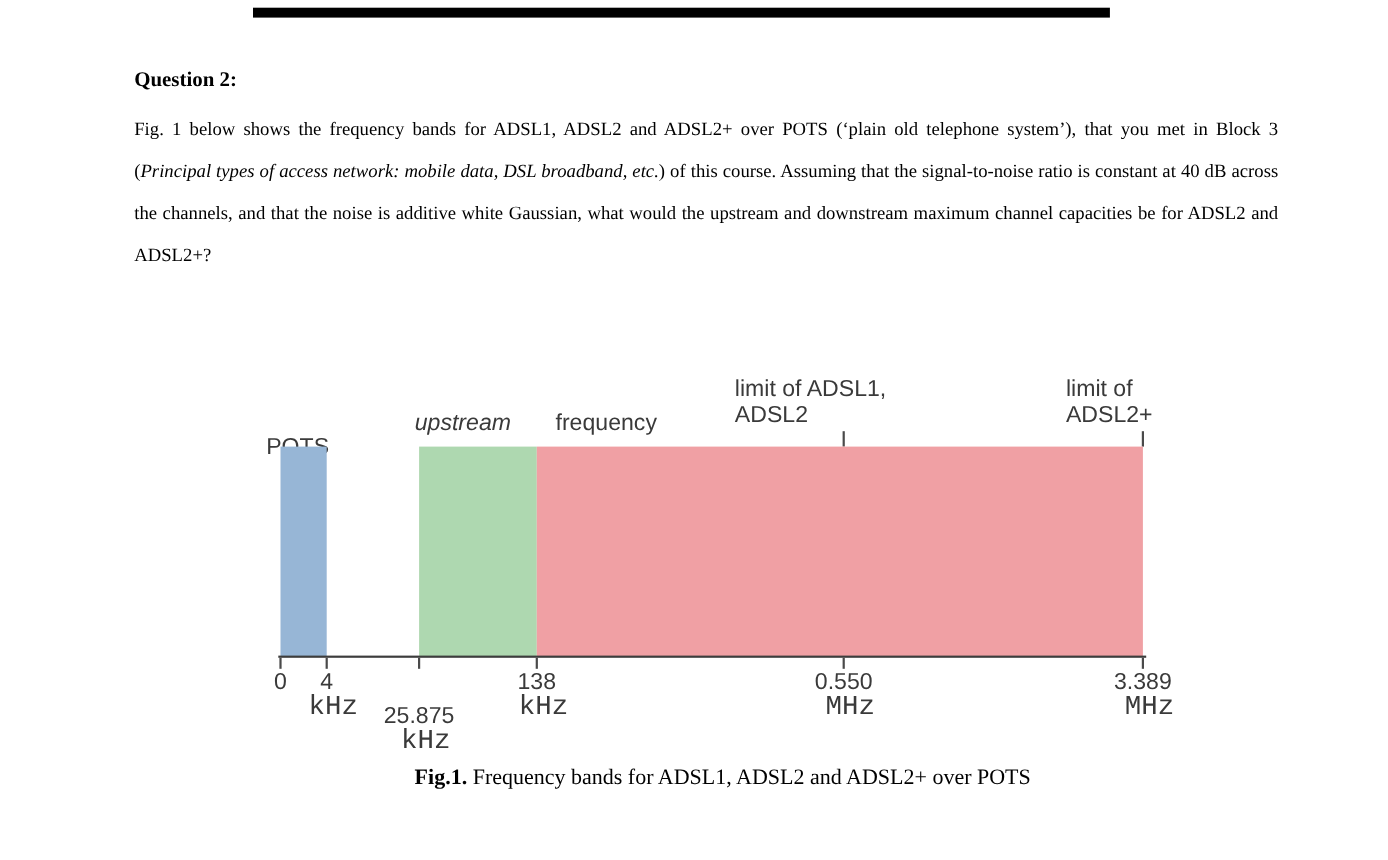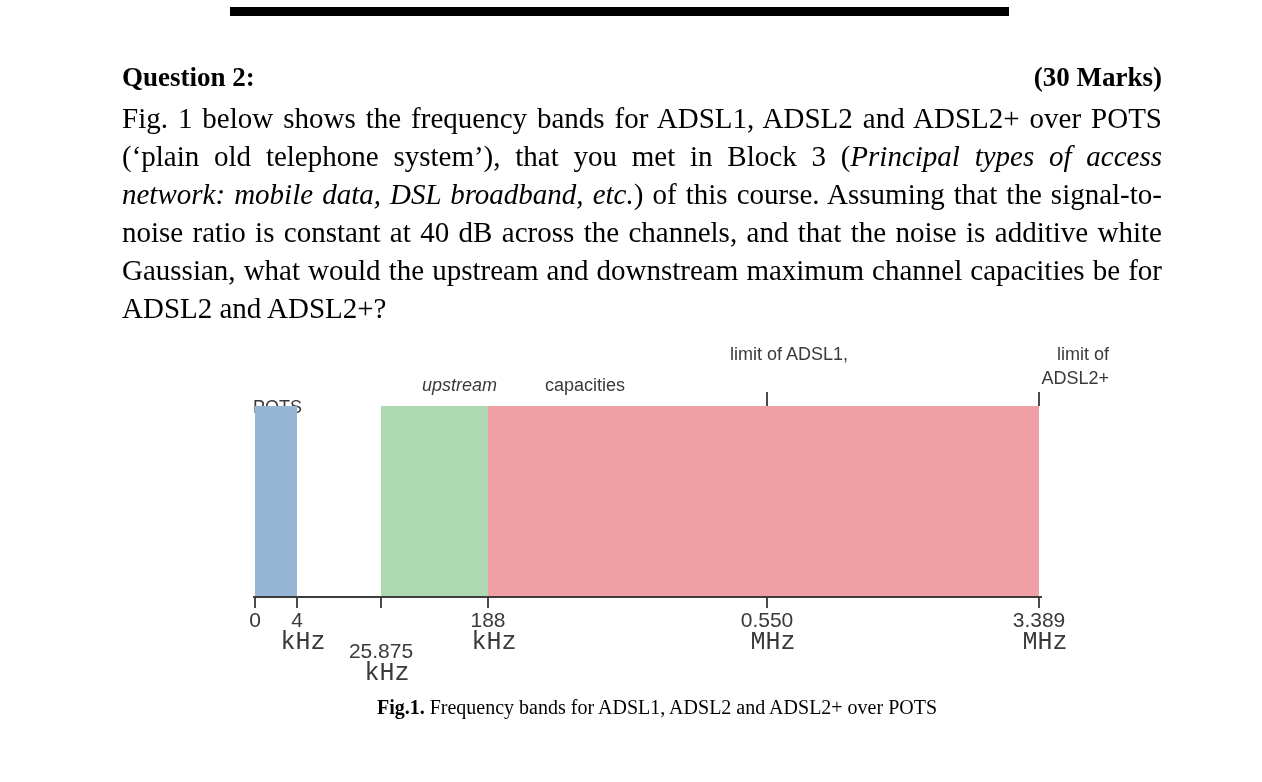--- a/index.html
+++ b/index.html
@@ -11,33 +11,33 @@
     font-family:"Liberation Serif", serif;
     color:#000000;
   }
   .abs{position:absolute;}
   
   #top-rule{left:230px;top:7px;width:779px;height:9px;background:#000000;}
   
   #heading-row{
     left:122px;top:62px;width:1040px;height:32px;
     display:flex;justify-content:space-between;align-items:baseline;
-    font-size:27px;font-weight:bold;
+    font-size:19px;font-weight:bold;
   }
   
   #question-paragraph{
     left:122px;top:99px;width:1040px;
-    font-size:29px;line-height:38px;
+    font-size:17px;line-height:38px;
     text-align:justify;
   }
   #question-paragraph .it{font-style:italic;}
   
   .chart-label{
     font-family:"Liberation Sans","DejaVu Sans",sans-serif;
-    font-size:18px;color:#3a3a3a;text-align:right;line-height:24px;
+    font-size:21px;color:#3a3a3a;text-align:left;line-height:24px;
   }
   .band{top:406px;height:191px;}
   .tick{width:2px;background:#4a4a4a;}
   .tick-col{top:608px;width:120px;text-align:center;}
   .tick-col .num{font-family:"Liberation Sans","DejaVu Sans",sans-serif;font-size:21px;color:#3a3a3a;line-height:23px;}
   .tick-col .unit{font-family:Liberation Mono, monospace;font-size:25px;color:#3a3a3a;line-height:23px;padding-left:12px;}
   #axis-line{left:253px;top:596px;width:789px;height:2px;background:#3d3d3d;}
   
   #figure-caption{
     left:122px;top:696px;width:1070px;
@@ -47,33 +47,33 @@
 </style>
 </head>
 <body>
 
 <div id="page">
 
   <div class="abs" id="top-rule"></div>
 
   <div class="abs" id="heading-row">
     <span>Question 2:</span>
-    <span>(30 Marks)</span>
   </div>
 
   <div class="abs" id="question-paragraph"><span>Fig. 1 below shows the frequency bands for ADSL1, ADSL2 and ADSL2+ over POTS (‘plain old telephone system’), that you met in Block 3 (</span><span class="it">Principal types of access network: mobile data, DSL broadband, etc.</span><span>) of this course. Assuming that the signal-to-noise ratio is constant at 40 dB across the channels, and that the noise is additive white Gaussian, what would the upstream and downstream maximum channel capacities be for ADSL2 and ADSL2+?</span></div>
 
   <div>
 
     <div class="abs chart-label" style="left:242px;top:395px;width:60px;">POTS</div>
     <div class="abs chart-label" style="left:377px;top:373px;width:120px;font-style:italic;">upstream</div>
-    <div class="abs chart-label" style="left:505px;top:373px;width:120px;">capacities</div>
+    <div class="abs chart-label" style="left:505px;top:373px;width:120px;">frequency</div>
 
     <div class="abs chart-label" style="left:668px;top:342px;width:180px;">
       <div>limit of ADSL1,</div>
+      <div>ADSL2</div>
     </div>
     <div class="abs chart-label" style="left:969px;top:342px;width:140px;">
       <div>limit of</div>
       <div>ADSL2+</div>
     </div>
 
     <div class="abs tick" style="left:766px;top:392px;height:14px;"></div>
     <div class="abs tick" style="left:1038px;top:392px;height:14px;"></div>
 
     <div class="abs band" style="left: 255px; width: 42px; background: rgb(151, 182, 214);"></div>
@@ -94,21 +94,21 @@
     </div>
     <div class="abs tick-col" style="left:237px;">
       <div class="num">4</div>
       <div class="unit">kHz</div>
     </div>
     <div class="abs tick-col" style="left:321px;margin-top:31px;">
       <div class="num">25.875</div>
       <div class="unit">kHz</div>
     </div>
     <div class="abs tick-col" style="left:428px;">
-      <div class="num">188</div>
+      <div class="num">138</div>
       <div class="unit">kHz</div>
     </div>
     <div class="abs tick-col" style="left:707px;">
       <div class="num">0.550</div>
       <div class="unit">MHz</div>
     </div>
     <div class="abs tick-col" style="left:979px;">
       <div class="num">3.389</div>
       <div class="unit">MHz</div>
     </div>

